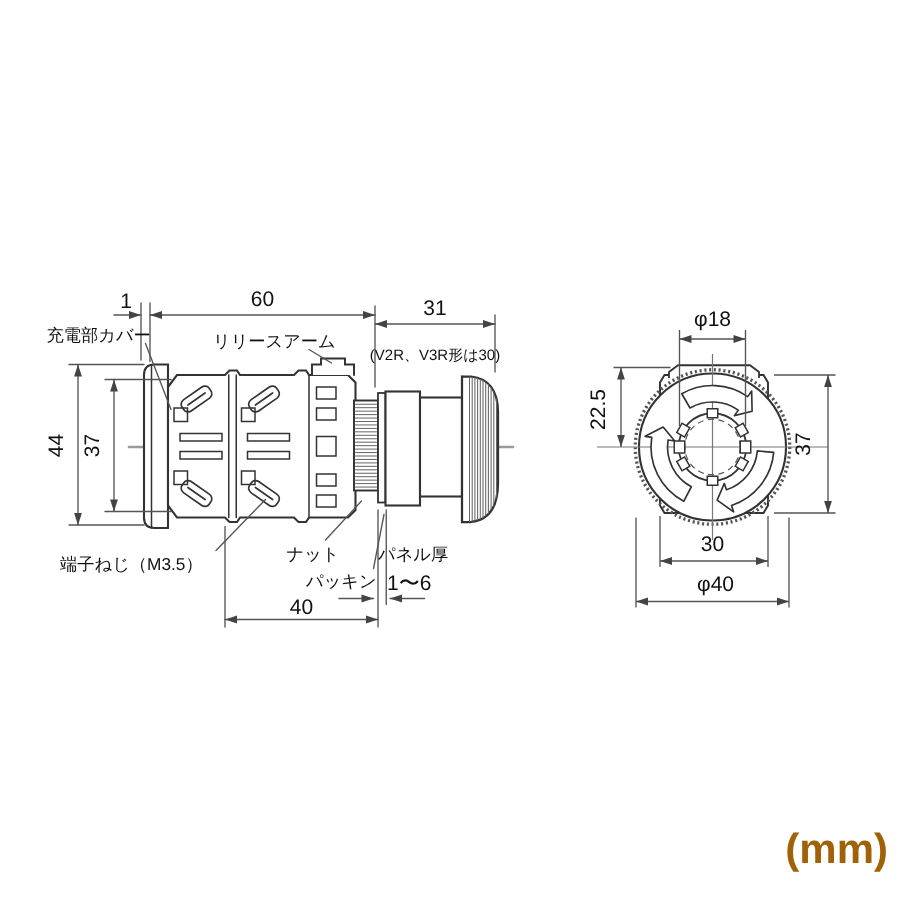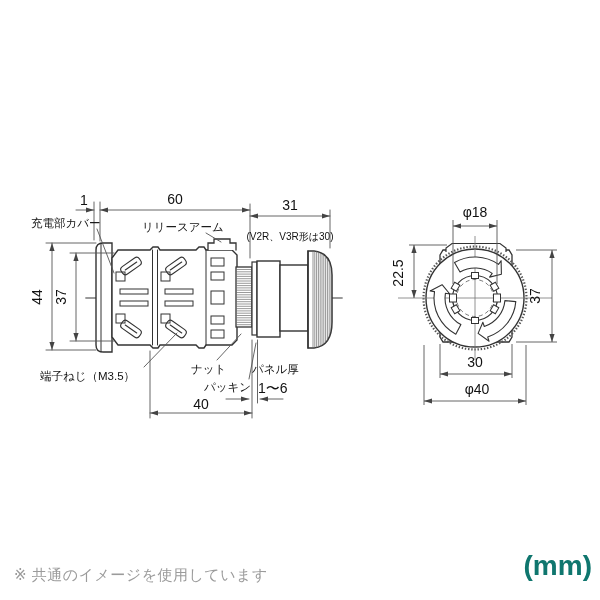--- a/index.html
+++ b/index.html
@@ -4,21 +4,21 @@
 <style>
   html,body{margin:0;padding:0;background:#ffffff;}
   #stage{position:relative;width:600px;height:600px;background:#fff;overflow:hidden;
          font-family:"Liberation Sans","DejaVu Sans",sans-serif;}
   svg{position:absolute;left:0;top:0;}
   svg text{font-family:"Liberation Sans","DejaVu Sans",sans-serif;fill:#111;}
   .dimnum{font-size:14px;}
   .jlabel{font-size:11.5px;}
   .smallnote{font-size:10px;}
   .footer-note{position:absolute;left:14px;top:566px;font-size:15px;color:#9b9b9b;letter-spacing:.5px;}
-  .footer-unit{position:absolute;right:8px;top:550px;font-size:28px;font-weight:bold;color:#0f766e;}
+  .footer-unit{position:absolute;right:8px;top:550px;font-size:28px;font-weight:bold;color:#a16207;}
 </style>
 </head>
 <body>
 
 <div id="stage">
 
 <svg width="600" height="600" viewBox="0 0 600 600">
   <defs>
     <clipPath id="capclip">
       <path d="M308,251 L314,251 Q332,253 332,275 L332,322 Q332,346 314,348 L308,348 Z"></path>
@@ -219,16 +219,15 @@
     </g>
 
     <text class="dimnum" x="475" y="217" text-anchor="middle">φ18</text>
     <text class="dimnum" transform="rotate(-90 403 273)" x="403" y="273" text-anchor="middle">22.5</text>
     <text class="dimnum" transform="rotate(-90 540 296)" x="540" y="296" text-anchor="middle">37</text>
     <text class="dimnum" x="475" y="367" text-anchor="middle">30</text>
     <text class="dimnum" x="477" y="394" text-anchor="middle">φ40</text>
   </g>
 </svg>
 
-<div class="footer-note">※ 共通のイメージを使用しています</div>
 <div class="footer-unit">(mm)</div>
 
 </div>
 
 </body></html>

